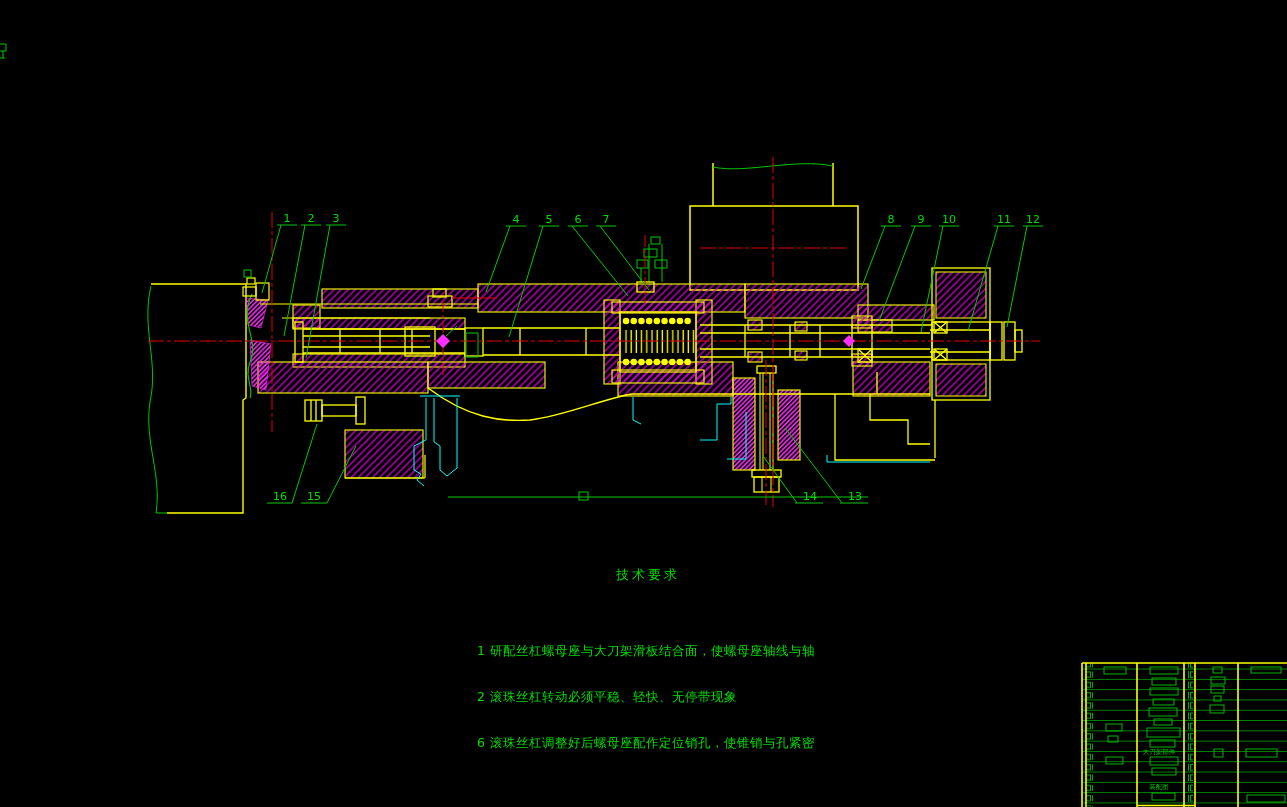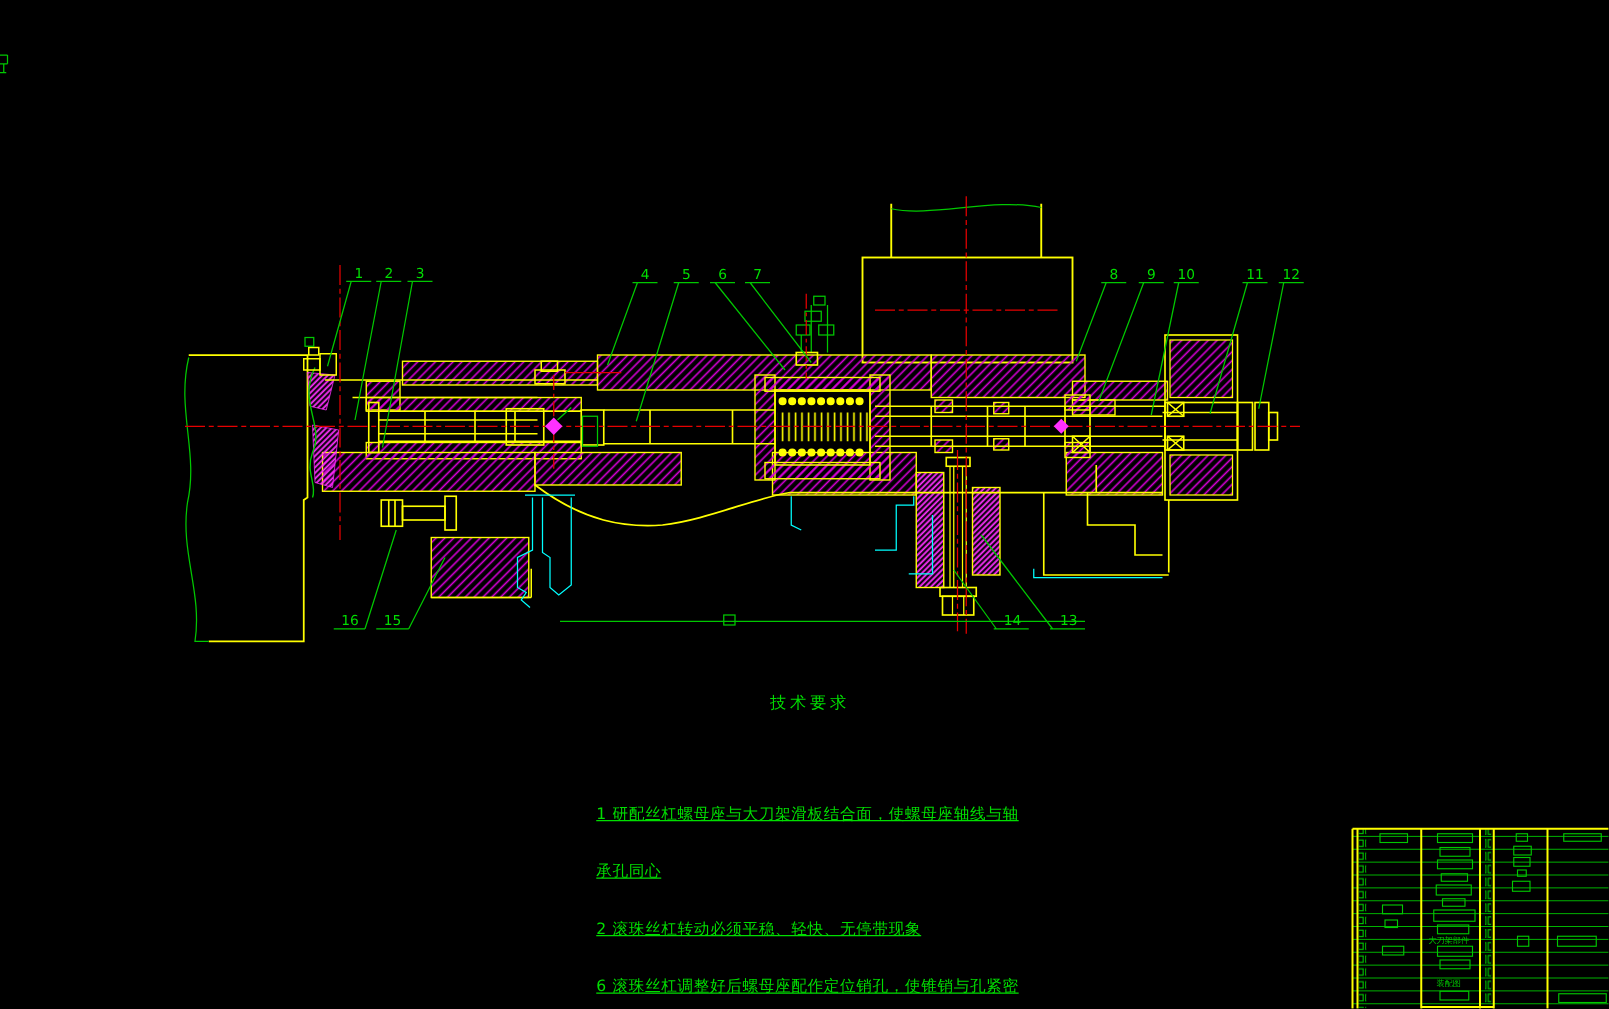--- a/index.html
+++ b/index.html
@@ -2,23 +2,23 @@
 <html><head>
 <meta charset="utf-8">
 <style>
   html,body{margin:0;padding:0;background:#000;}
   #screen{position:relative;width:1287px;height:807px;background:#000;overflow:hidden;
           font-family:"DejaVu Sans",sans-serif;}
   #cad{position:absolute;left:0;top:0;}
   
   #tech{position:absolute;left:477px;top:612px;width:360px;color:#00DE00;
         font-size:12.5px;line-height:15.4px;letter-spacing:.5px;white-space:pre;}
-  #tech-title{position:absolute;left:616px;top:553px;color:#00DE00;font-size:13px;
+  #tech-title{position:absolute;left:616px;top:566px;color:#00DE00;font-size:13px;
         letter-spacing:3px;white-space:pre;}
-  .tline{height:15.4px;text-decoration:underline;}
+  .tline{height:15.4px;}
 </style>
 </head>
 <body>
 
 <div id="screen">
 
 <svg id="cad" width="1287" height="807" viewBox="0 0 1287 807">
   <defs>
     <pattern id="hz" patternUnits="userSpaceOnUse" width="5" height="5" patternTransform="rotate(45)">
       <line x1="1" y1="0" x2="1" y2="5" stroke="#D400D4" stroke-width="1.3"></line>
@@ -317,21 +317,20 @@
       <rect x="1247" y="795" width="38" height="7"></rect>
     </g>
     <text x="1159" y="754" fill="#00C800" font-size="6.5" text-anchor="middle" font-family="DejaVu Sans, sans-serif">大刀架部件</text>
     <text x="1159" y="789" fill="#00C800" font-size="6.5" text-anchor="middle" font-family="DejaVu Sans, sans-serif">装配图</text>
   </g>
 </svg>
 
 <div id="tech-title">技术要求</div>
 <div id="tech">
   <div class="tline">1 研配丝杠螺母座与大刀架滑板结合面，使螺母座轴线与轴</div>
-  <div class="tline">承孔同心</div>
   <div class="tline">2 滚珠丝杠转动必须平稳、轻快、无停带现象</div>
   <div class="tline">6 滚珠丝杠调整好后螺母座配作定位销孔，使锥销与孔紧密</div>
   
   
   
   
 </div>
 
 </div>
 

